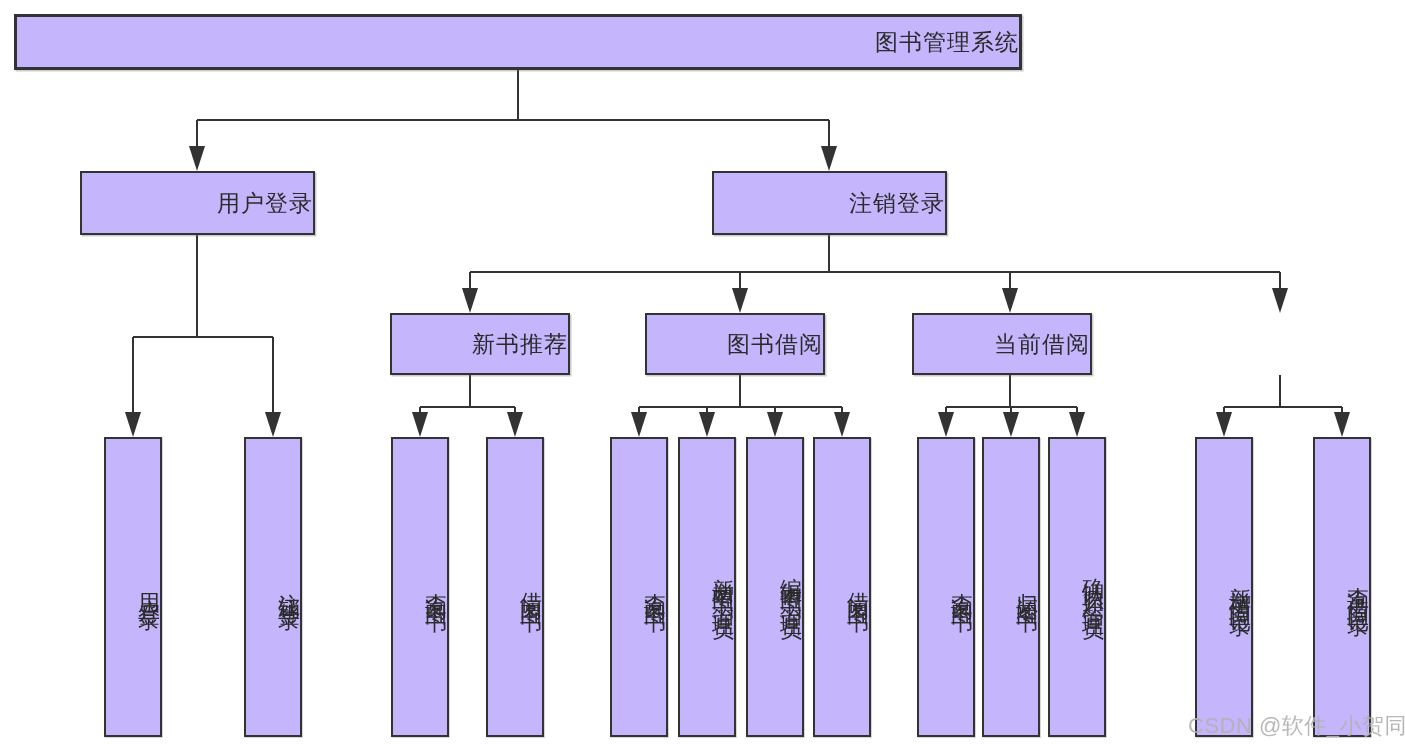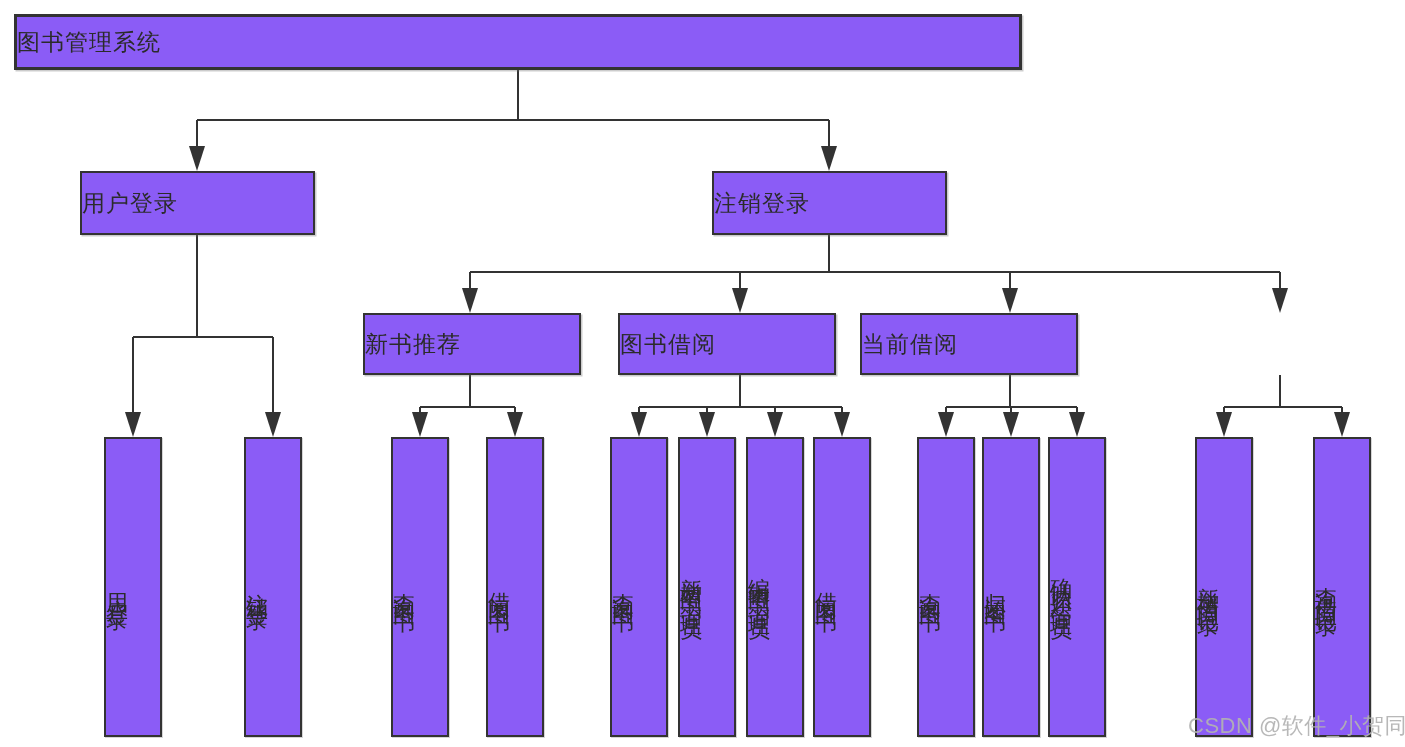--- a/index.html
+++ b/index.html
@@ -17,37 +17,37 @@
   }
   .connectors {
     position: absolute;
     left: 0; top: 0;
     width: 1405px; height: 747px;
     z-index: 1;
   }
   .box {
     position: absolute;
     box-sizing: border-box;
-    background: #8b5cf6;
+    background: #c4b5fd;
     border: 2.5px solid #333333;
     color: #2b2b2b;
     display: flex;
     align-items: center;
-    justify-content: flex-start;
+    justify-content: flex-end;
     z-index: 2;
     box-shadow: 1.5px 1.5px 0 rgba(110,110,110,0.35);
   }
   .box.h .lbl {
     font-size: 23px;
     letter-spacing: 1px;
     white-space: nowrap;
   }
   .box.root  { left: 14px;  top: 14px;  width: 1008px; height: 56px; border-width: 3px; }
   .box.l2    { width: 235px; height: 64px; top: 171px; }
-  .box.l3    { width: 218px; height: 62px; top: 313px; }
+  .box.l3    { width: 180px; height: 62px; top: 313px; margin-left: 27px; }
   .box.leaf  { width: 58px;  height: 300px; top: 437px; border-width: 2px; box-shadow: 1px 1px 0 rgba(120,120,120,0.3); }
   .vtext {
     writing-mode: vertical-rl;
     text-orientation: mixed;
     font-size: 22px;
     letter-spacing: 6px;
     line-height: 1;
     white-space: nowrap;
     color: #2b2b2b;
   }
@@ -117,21 +117,21 @@
   <div class="box h l2" style="left:712px">
     <span class="lbl">注销登录</span>
   </div>
 
   <div class="box h l3" style="left:363px">
     <span class="lbl">新书推荐</span>
   </div>
   <div class="box h l3" style="left:618px">
     <span class="lbl">图书借阅</span>
   </div>
-  <div class="box h l3" style="left:860px">
+  <div class="box h l3" style="left:885px">
     <span class="lbl">当前借阅</span>
   </div>
 
   <div class="box leaf" style="left:104px">
     <span class="vtext">用户登录</span>
   </div>
   <div class="box leaf" style="left:244px">
     <span class="vtext">注销登录</span>
   </div>
 

